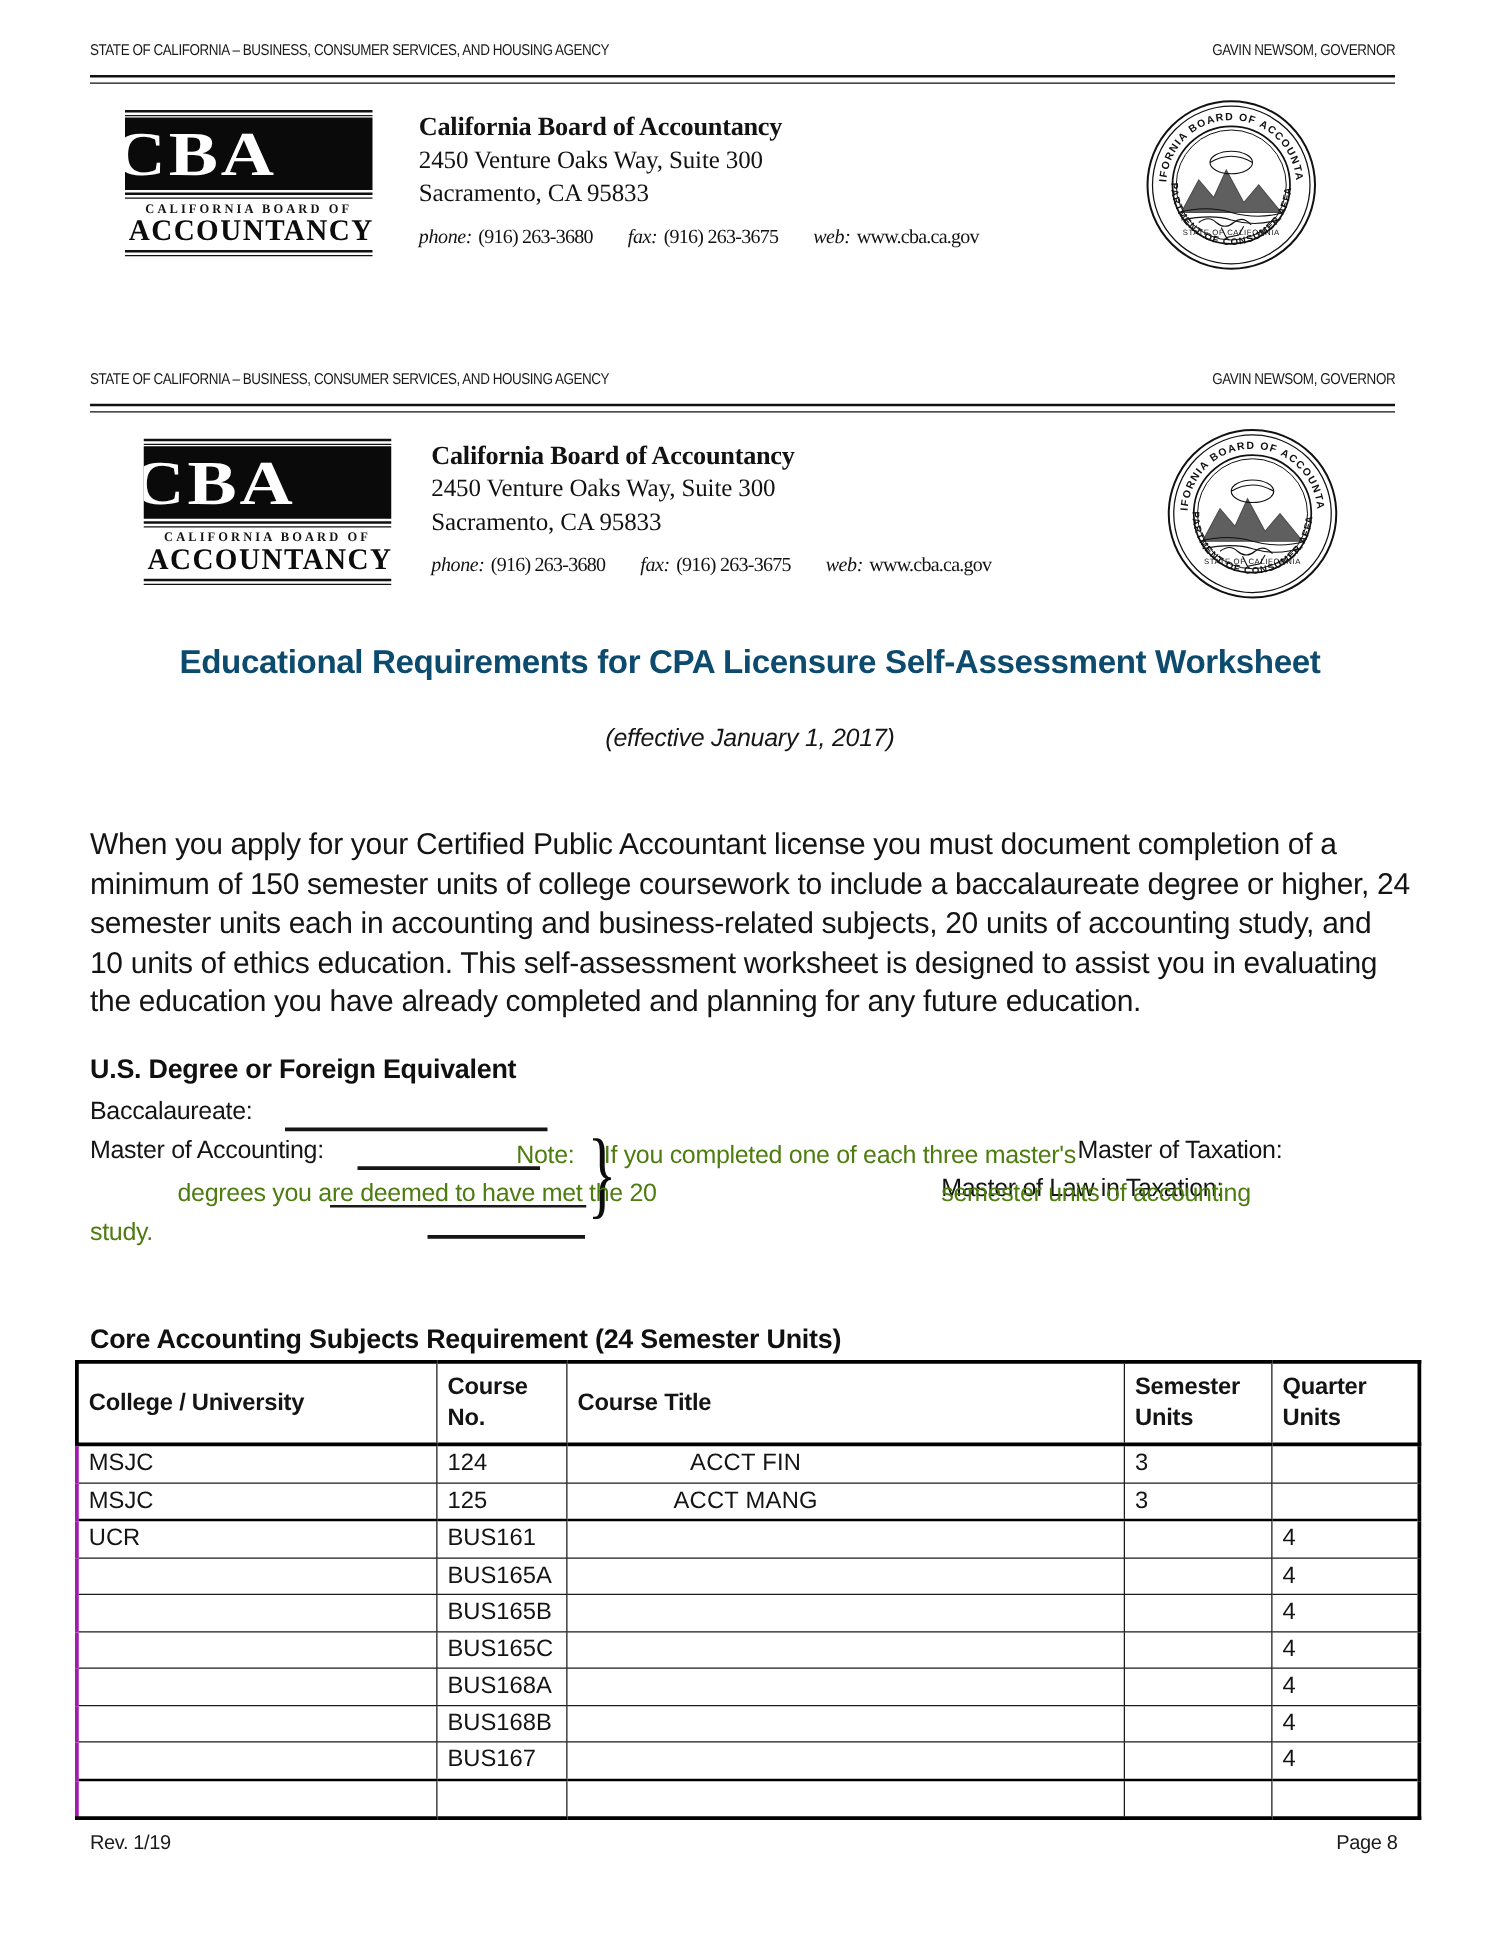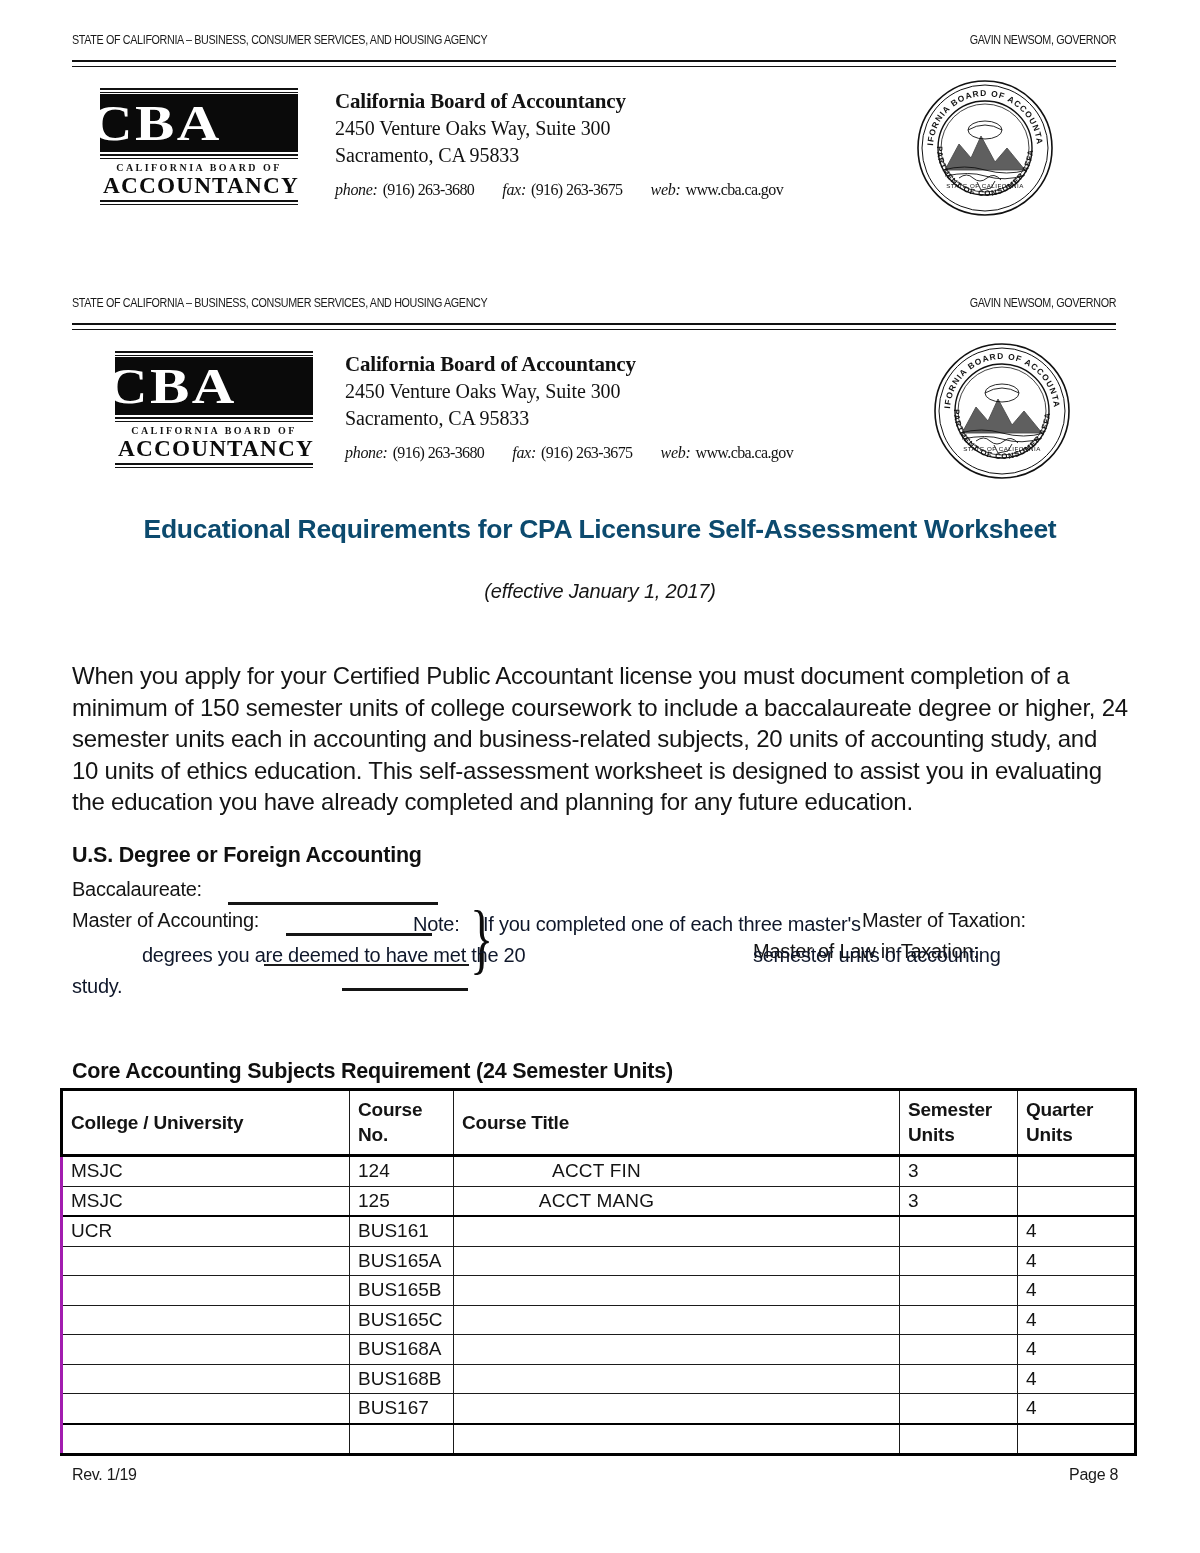--- a/index.html
+++ b/index.html
@@ -209,21 +209,21 @@
     position: absolute;
     height: 0;
     border-bottom: 3px solid #151515;
   }
 
   
   .note-layer {
     position: absolute;
     font-size: 20px;
     line-height: 31.5px;
-    color: #0f172a;
+    color: #4d7c0f;
     letter-spacing: -0.25px;
     white-space: nowrap;
   }
   .note-brace {
     position: absolute;
     font-family: "Liberation Serif", serif;
     font-size: 78px;
     line-height: 1;
     color: #0d0d0d;
     transform: scaleX(0.62);
@@ -430,21 +430,21 @@
         <text x="70" y="110" text-anchor="middle" font-family="Liberation Sans, sans-serif" font-size="6.2" fill="#111" letter-spacing="0.5">STATE OF CALIFORNIA</text>
       </svg>
     </div>
   </div>
 
   <div class="doc-title" style="top:512px;">Educational Requirements for CPA Licensure Self-Assessment Worksheet</div>
   <div class="doc-subtitle" style="top:580px;">(effective January 1, 2017)</div>
 
   <div class="body-para" style="top:660px;">When you apply for your Certified Public Accountant license you must document completion of a minimum of 150 semester units of college coursework to include a baccalaureate degree or higher, 24 semester units each in accounting and business-related subjects, 20 units of accounting study, and 10 units of ethics education. This self-assessment worksheet is designed to assist you in evaluating the education you have already completed and planning for any future education.</div>
 
-  <div class="section-head" style="top:843px;">U.S. Degree or Foreign Accounting</div>
+  <div class="section-head" style="top:843px;">U.S. Degree or Foreign Equivalent</div>
 
   <div class="form-layer" style="top:878px; height:125px;">
 
     <div class="form-line" style="left:0; top:0;">Baccalaureate:</div>
     <div class="blank-rule" style="left:156px; top:24px; width:210px;"></div>
 
     <div class="form-line" style="left:0; top:31px;">Master of Accounting:</div>
     <div class="blank-rule" style="left:214px; top:55px; width:146px;"></div>
 
     <div class="form-line" style="left:790px; top:31px;">Master of Taxation:</div>

